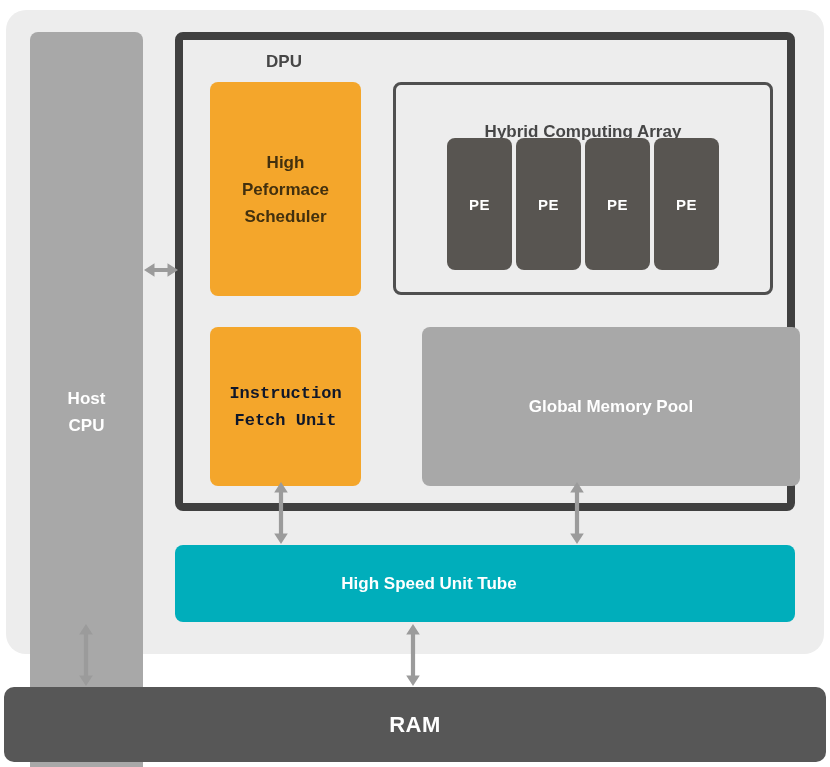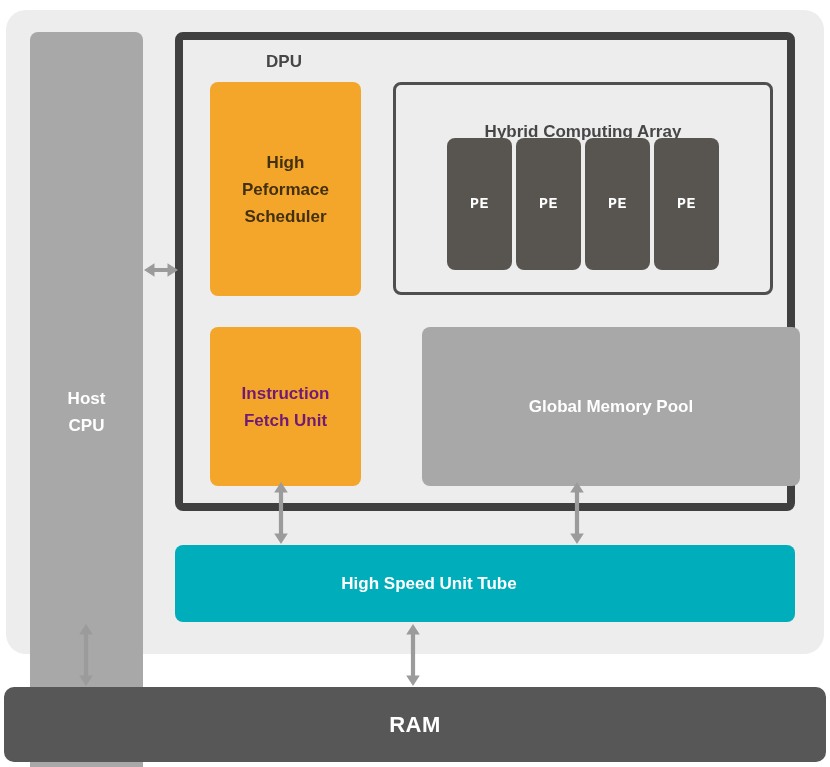--- a/index.html
+++ b/index.html
@@ -31,30 +31,30 @@
   .hca-box{
     position:absolute;left:210px;top:42px;width:380px;height:213px;
     border:3px solid #4F4F4F;border-radius:8px;box-sizing:border-box;
   }
   .hca-label{
     position:absolute;left:0;top:17px;width:100%;text-align:center;
     color:#464646;font-size:17px;margin-top:20px;
   }
   .pe-row{
     position:absolute;left:0;top:53px;width:100%;
-    display:flex;justify-content:center;gap:4px;font-family:Liberation Mono, monospace;
+    display:flex;justify-content:center;gap:4px;
   }
   .pe{
     width:65px;height:132px;background:#585551;border-radius:8px;
     display:flex;align-items:center;justify-content:center;
     color:#ffffff;font-size:15px;letter-spacing:0.5px;
   }
   .ifu{
     left:27px;top:287px;width:151px;height:159px;background:#F4A62B;border-radius:8px;
-    color:#701a75;font-size:17px;line-height:27px;text-align:center;
+    color:#0f172a;font-size:17px;line-height:27px;text-align:center;font-family:Liberation Mono, monospace;
   }
   .gmp{
     left:210px;top:287px;width:378px;height:159px;background:#A8A8A8;border-radius:8px;
     color:#ffffff;font-size:17px;text-align:center;margin-left:29px;
   }
   .tube{
     position:absolute;left:175px;top:545px;width:620px;height:77px;
     background:#00AEBB;border-radius:8px;
     display:flex;align-items:center;justify-content:center;
     color:#ffffff;font-size:17px;

